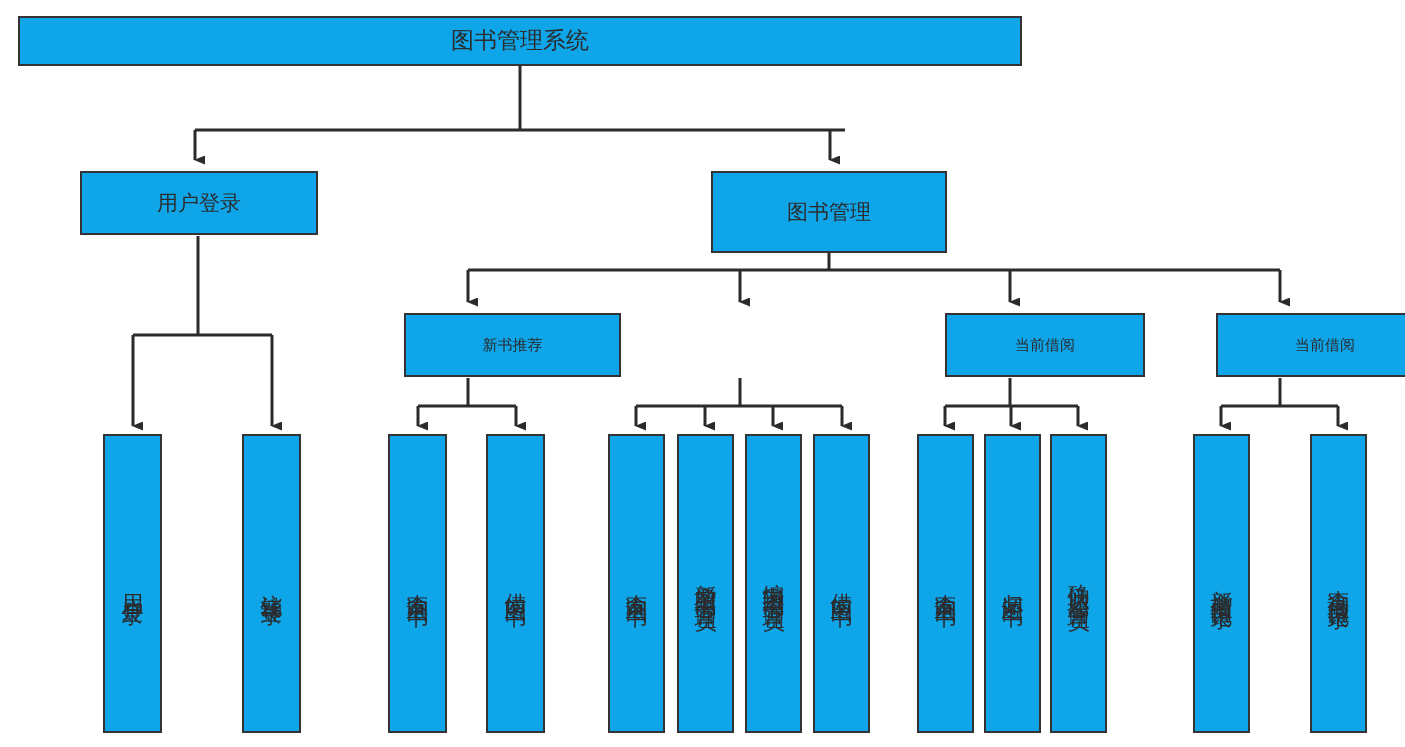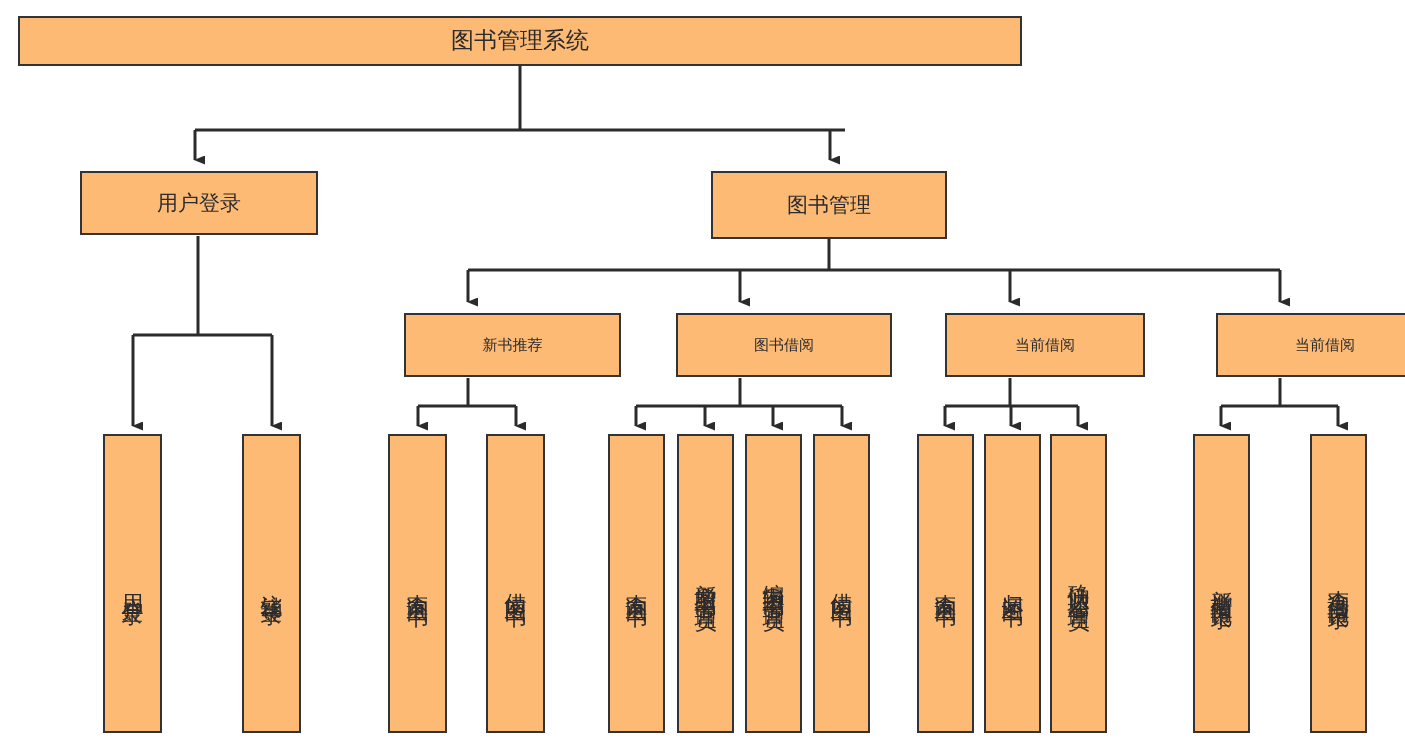--- a/index.html
+++ b/index.html
@@ -22,21 +22,21 @@
     position: absolute;
     left: 0;
     top: 0;
     width: 1405px;
     height: 747px;
     pointer-events: none;
   }
   .node {
     position: absolute;
     box-sizing: border-box;
-    background: #fdba74;
+    background: #0ea5e9;
     border: 2px solid #333335;
     display: flex;
     align-items: center;
     justify-content: center;
     color: #2b2b2d;
   }
   .node .node-label {
     display: block;
     text-align: center;
     line-height: 1.18;
@@ -135,31 +135,28 @@
   </svg>
 
   <div class="node node-root" style="left:18px; top:16px; width:1004px; height:50px;">
     <span class="node-label">图书管理系统</span>
   </div>
 
   <div class="node node-l1" style="left:80px; top:171px; width:238px; height:64px;">
     <span class="node-label">用户登录</span>
   </div>
 
-  <div class="node node-l1" style="left:711px; top:171px; width:236px; height:68px;">
+  <div class="node node-l1" style="left:711px; top:171px; width:236px; height:82px;">
     <span class="node-label">图书管理</span>
   </div>
 
   <div class="node node-l2" style="left:360px; top:313px; width:217px; height:64px;">
     <span class="node-label">新书推荐</span>
   </div>
 
-  <div class="node node-l2" style="left:632px; top:313px; width:216px; height:64px;">
-    <span class="node-label">图书借阅</span>
-  </div>
 
   <div class="node node-l2" style="left:901px; top:313px; width:200px; height:64px;">
     <span class="node-label">当前借阅</span>
   </div>
 
   <div class="node node-l2" style="left:1172px; top:313px; width:218px; height:64px;">
     <span class="node-label">当前借阅</span>
   </div>
 
   <div class="node node-leaf" style="left:103px; top:434px; width:59px; height:299px;">

